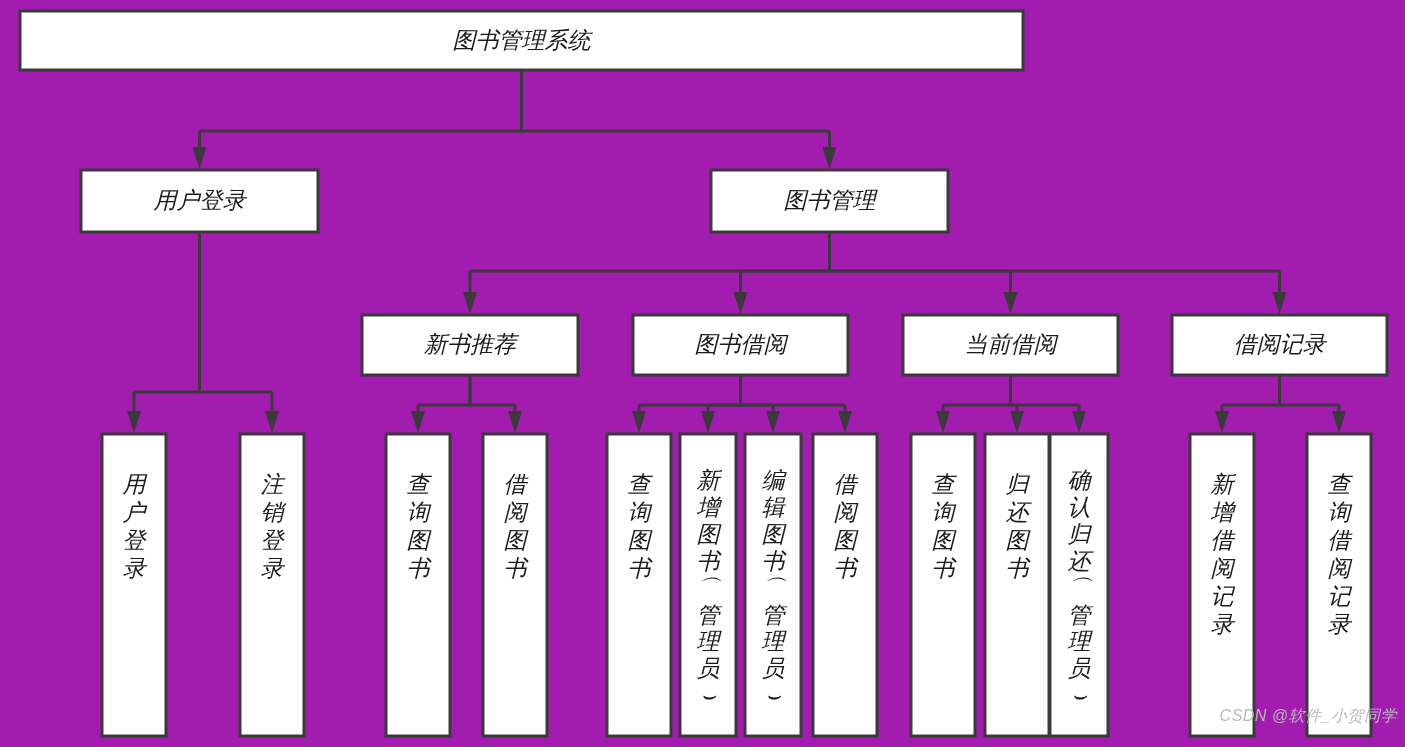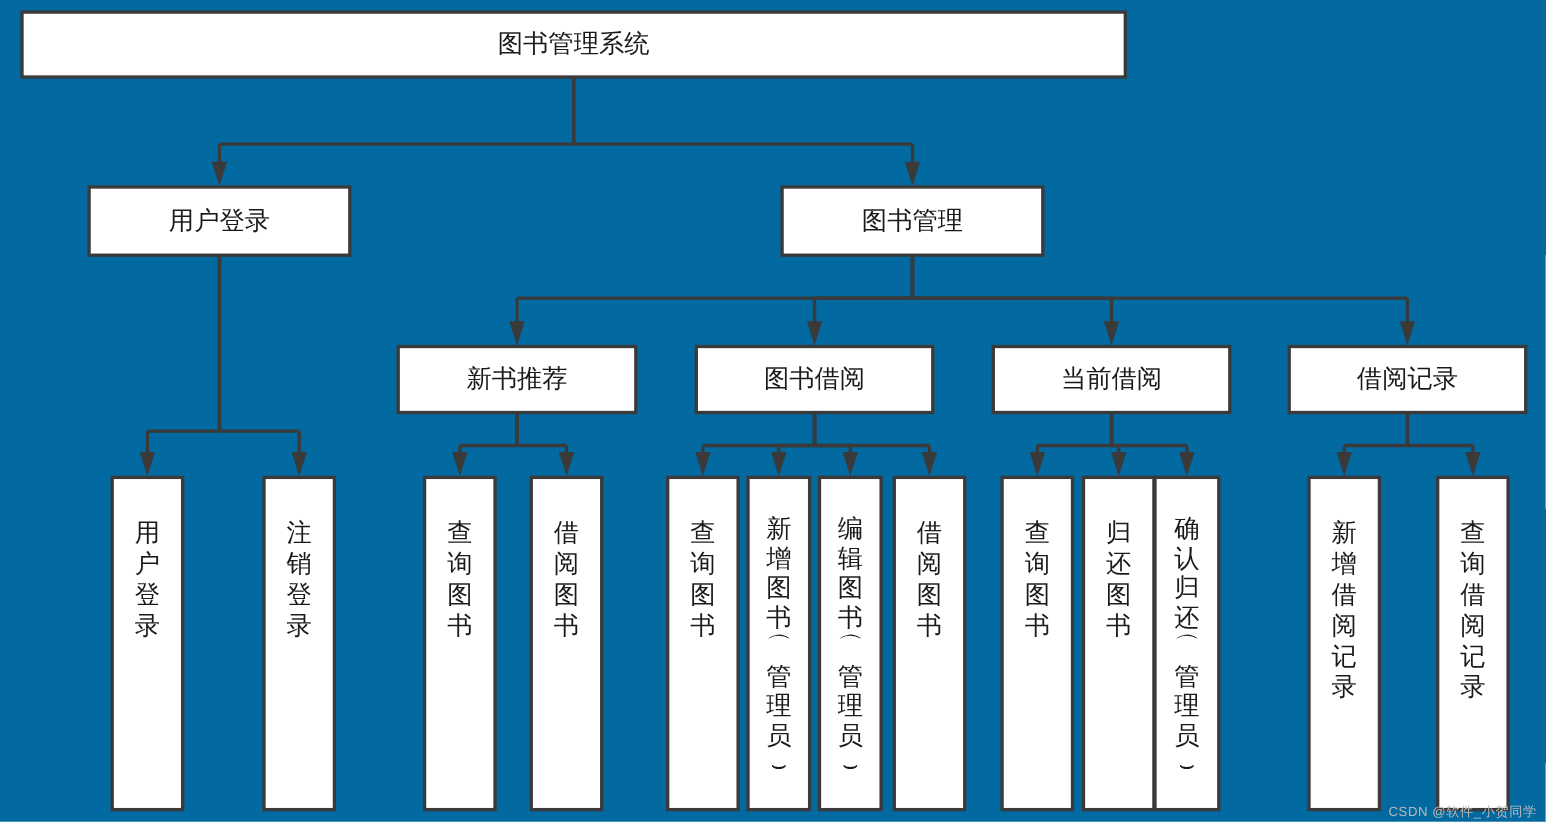--- a/index.html
+++ b/index.html
@@ -10,21 +10,22 @@
   body {
     width: 1405px;
     height: 747px;
     font-family: "Liberation Sans", "DejaVu Sans", sans-serif;
     overflow: hidden;
   }
   #diagram-root {
     position: relative;
     width: 1405px;
     height: 747px;
-    background: #0369a1;
+    background: #a21caf;
+    font-style: italic;
   }
   svg#tree-svg {
     position: absolute;
     left: 0;
     top: 0;
     width: 1405px;
     height: 747px;
     display: block;
   }
   .node-rect {
@@ -51,23 +52,23 @@
   }
   .node-label-vertical {
     fill: #1a1a1a;
     font-family: "Liberation Sans", "DejaVu Sans", sans-serif;
     font-size: 23px;
     text-anchor: middle;
   }
   .watermark {
     position: absolute;
     right: 8px;
-    bottom: 0;
-    font-family: "Liberation Sans", "DejaVu Sans", sans-serif;
-    font-size: 12px;
+    bottom: 20px;
+    font-family: "Liberation Sans", "DejaVu Sans", sans-serif;
+    font-size: 16px;
     color: #b9b9b9;
     letter-spacing: 0.5px;
     white-space: nowrap;
     user-select: none;
   }
 </style>
 </head>
 <body>
 
 <div id="diagram-root">

